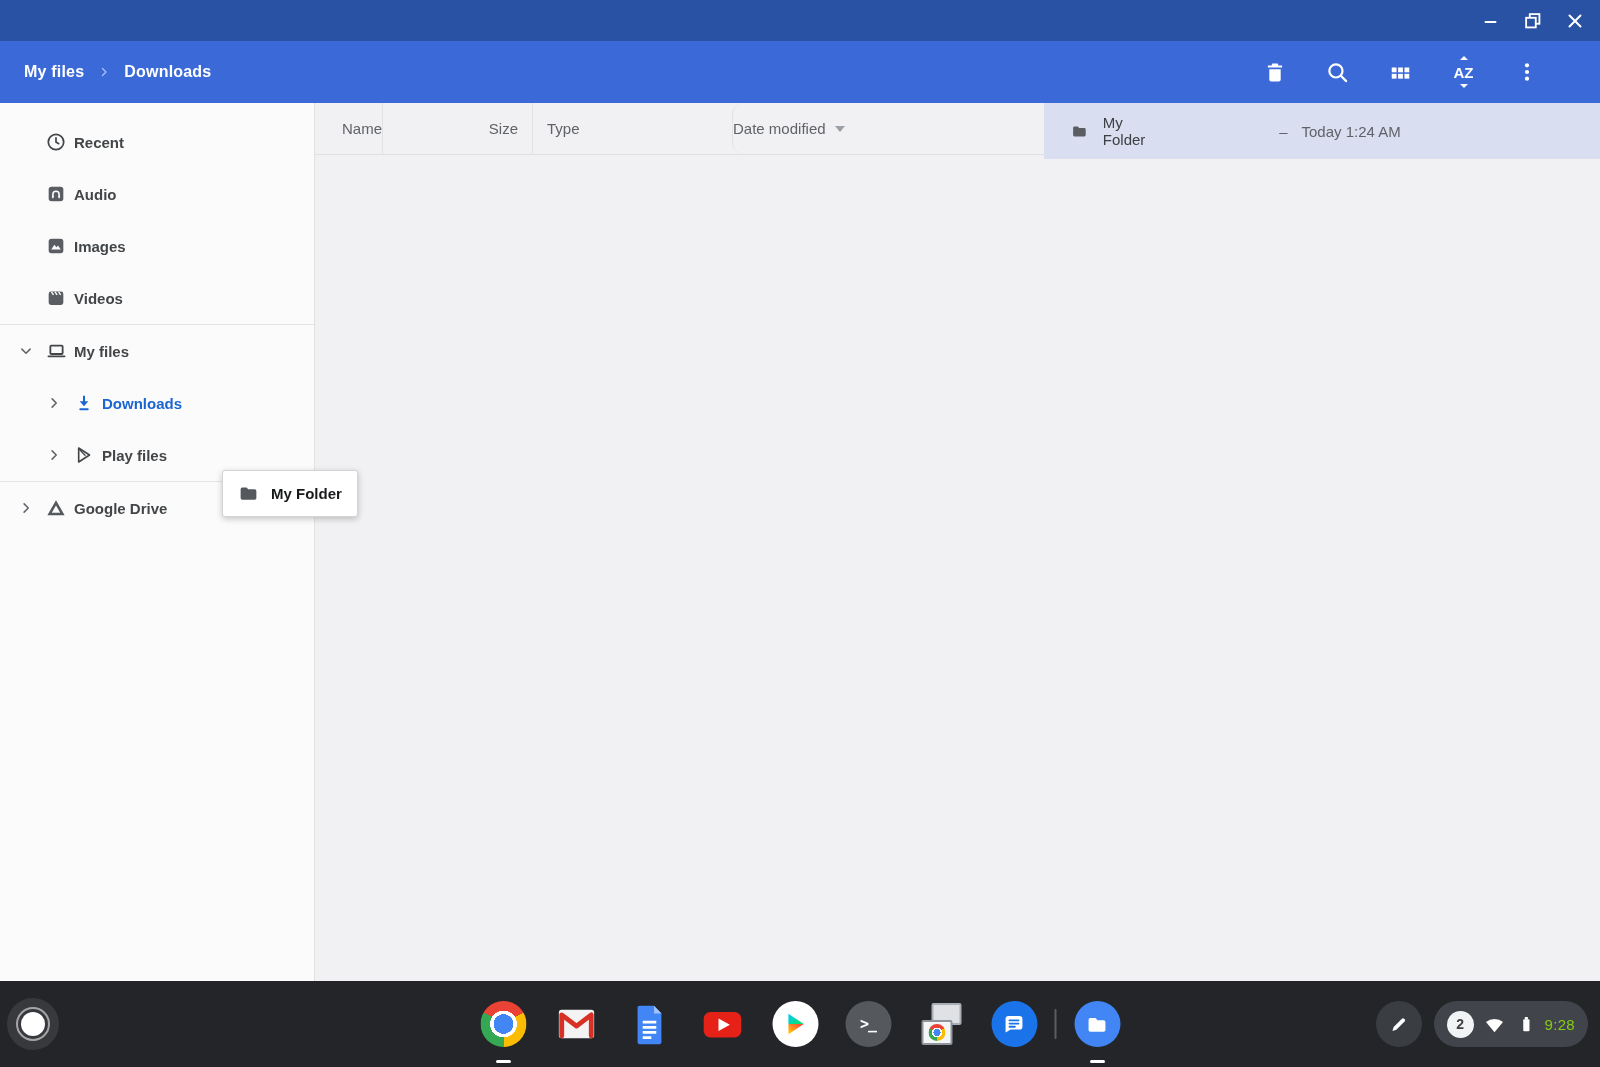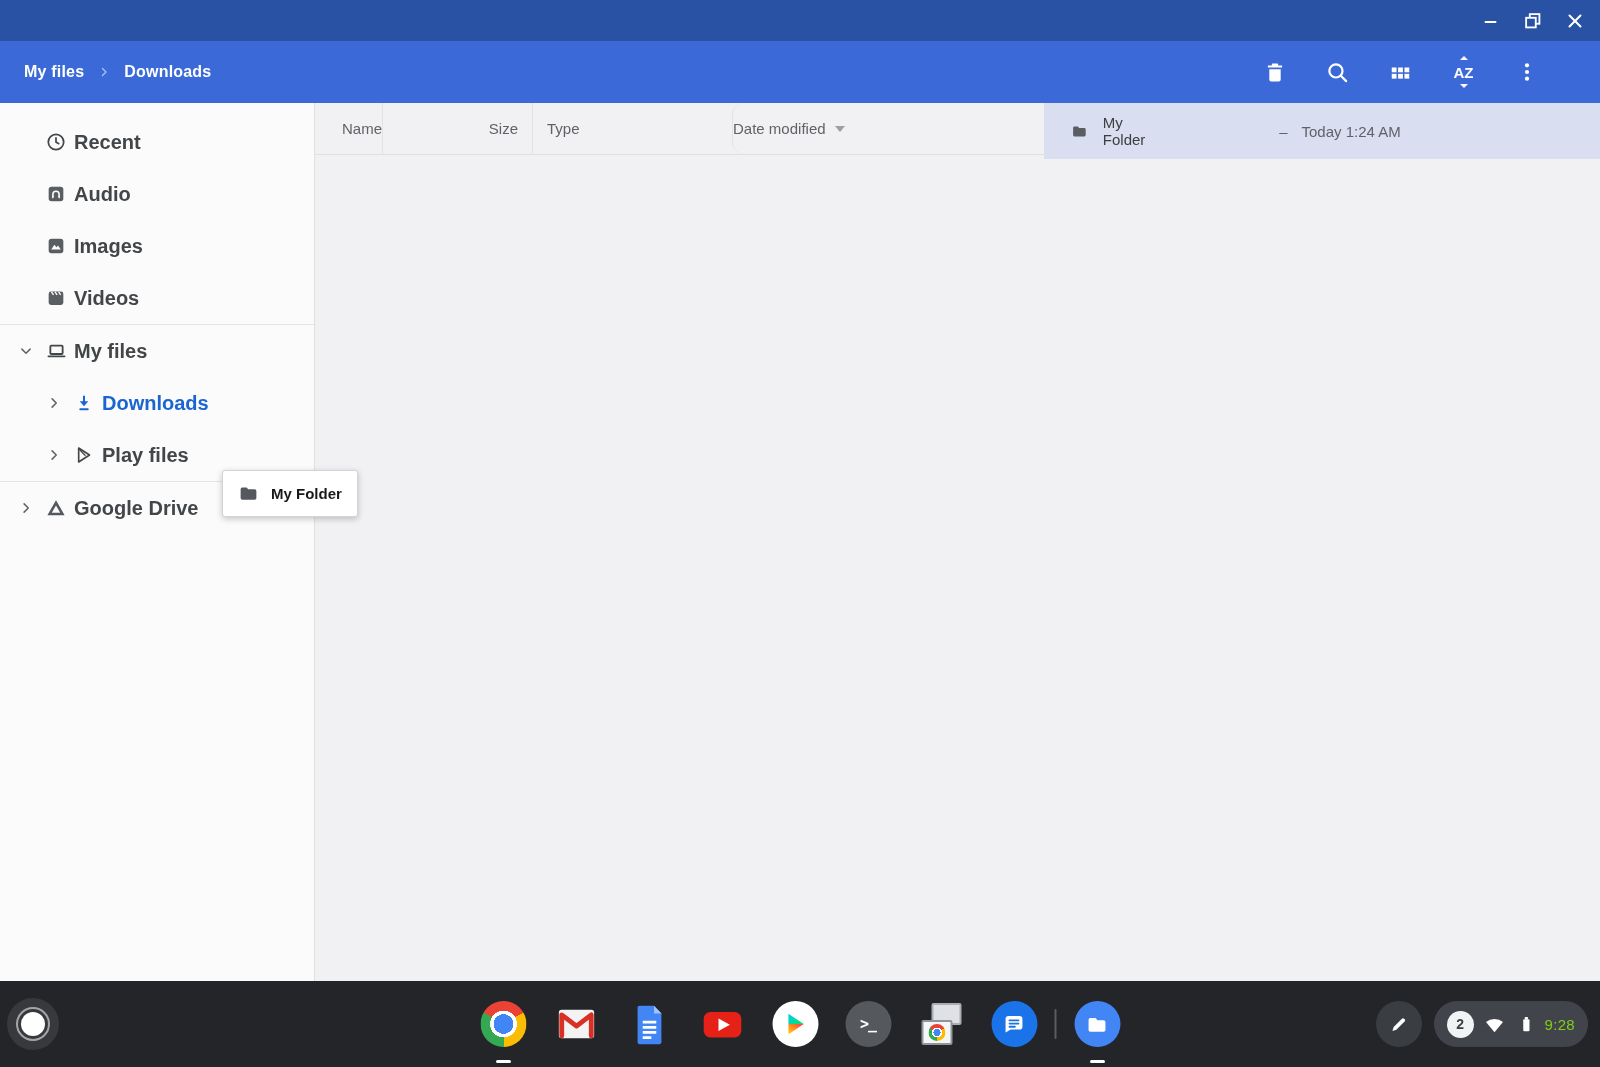--- a/index.html
+++ b/index.html
@@ -34,21 +34,21 @@
   .sort-icon { position:relative; width:30px; height:30px; display:flex; align-items:center; justify-content:center; color:#fff; font-weight:bold; font-size:15px; letter-spacing:0; }
   .sort-icon .tri { position:absolute; left:50%; transform:translateX(-50%); width:0; height:0; border-left:4px solid transparent; border-right:4px solid transparent; }
   .sort-icon .tri.up   { top:-1px; border-bottom:4px solid #fff; }
   .sort-icon .tri.down { bottom:-1px; border-top:4px solid #fff; }
 
   
   .app-body { position:absolute; top:103px; left:0; right:0; bottom:86px; display:flex; }
 
   
   .sidebar { width:315px; background:#fbfbfb; border-right:1px solid #e1e1e2; padding-top:13px; flex:none; }
-  .nav-item { height:52px; display:flex; align-items:center; font-size:20px; font-weight:bold; color:#434649; cursor:pointer; }
+  .nav-item { height:52px; display:flex; align-items:center; font-size:15px; font-weight:bold; color:#434649; cursor:pointer; }
   .nav-item .lead { width:24px; margin-left:14px; display:flex; justify-content:center; flex:none; }
   .nav-item .lead.empty { visibility:hidden; }
   .nav-item .nav-ic { width:24px; height:24px; margin-left:6px; display:flex; align-items:center; justify-content:center; flex:none; }
   .nav-item .lbl { margin-left:6px; white-space:nowrap; }
   .nav-item.child .lead { margin-left:42px; }
   .nav-item.active .lbl { color:#1a65d1; }
   .nav-divider { border-top:1px solid #e4e4e5; margin:0; }
 
   
   .filepane { flex:1; background:#f1f1f3; display:flex; flex-direction:row; }

